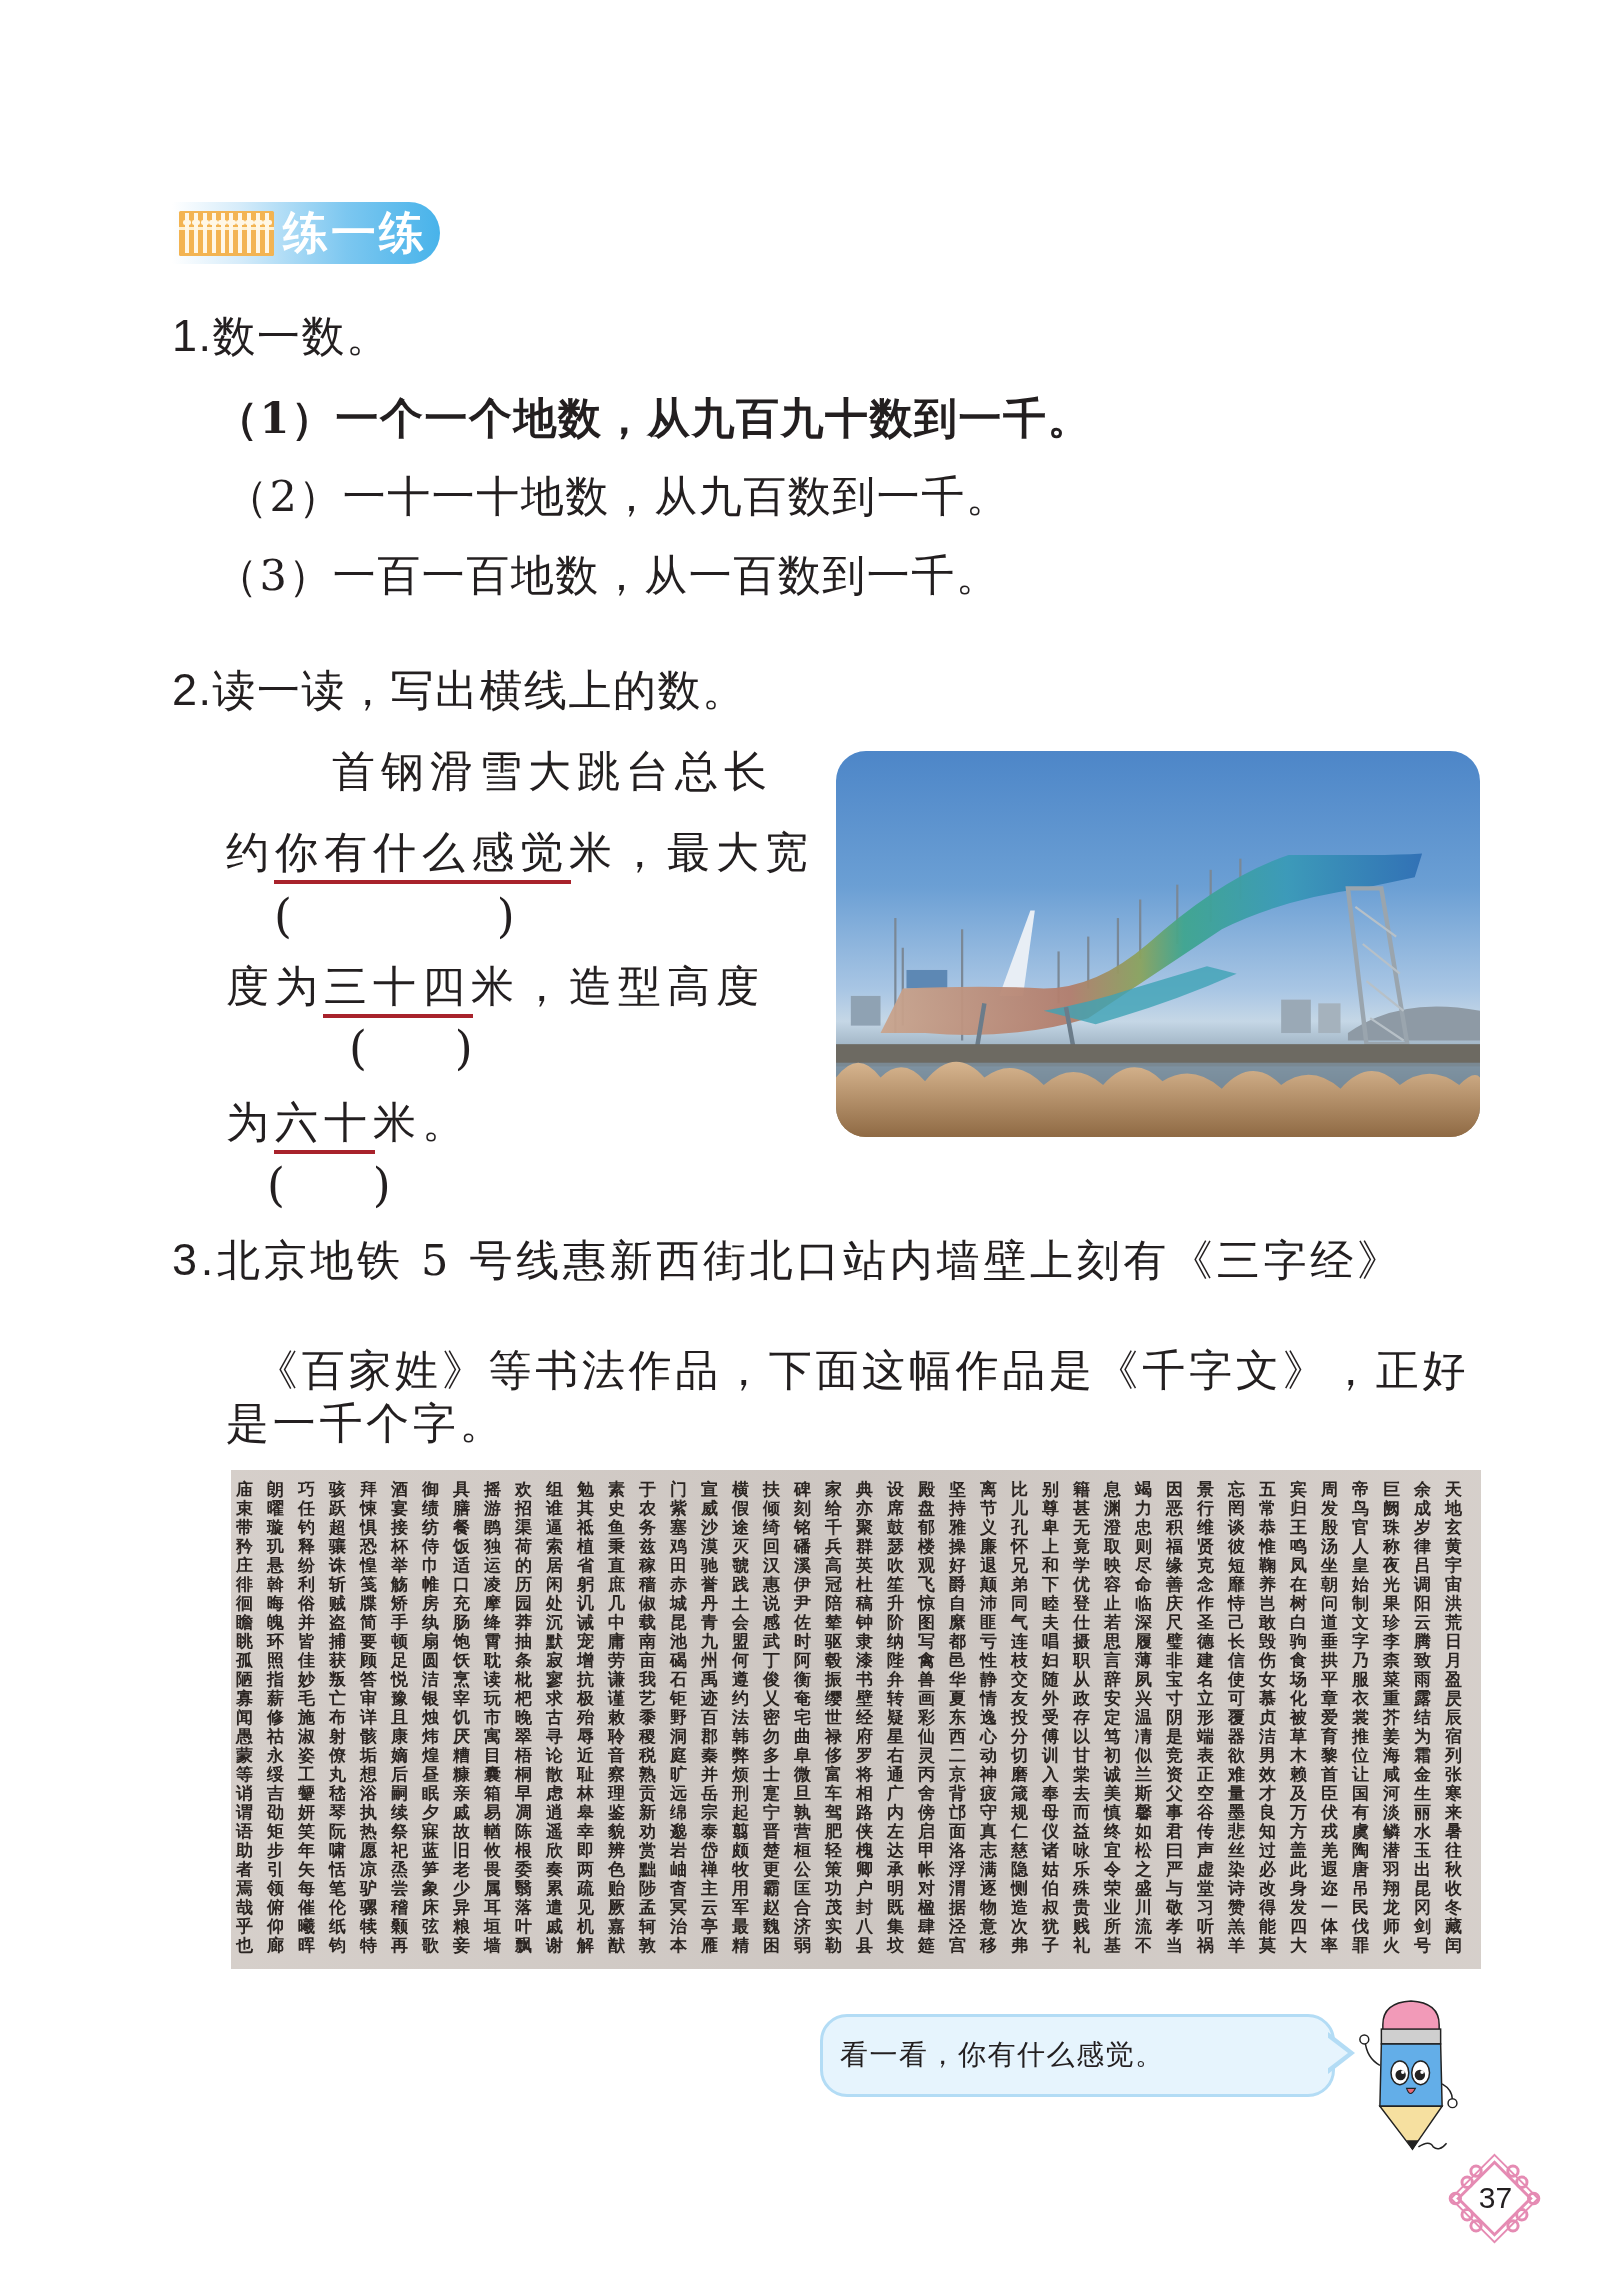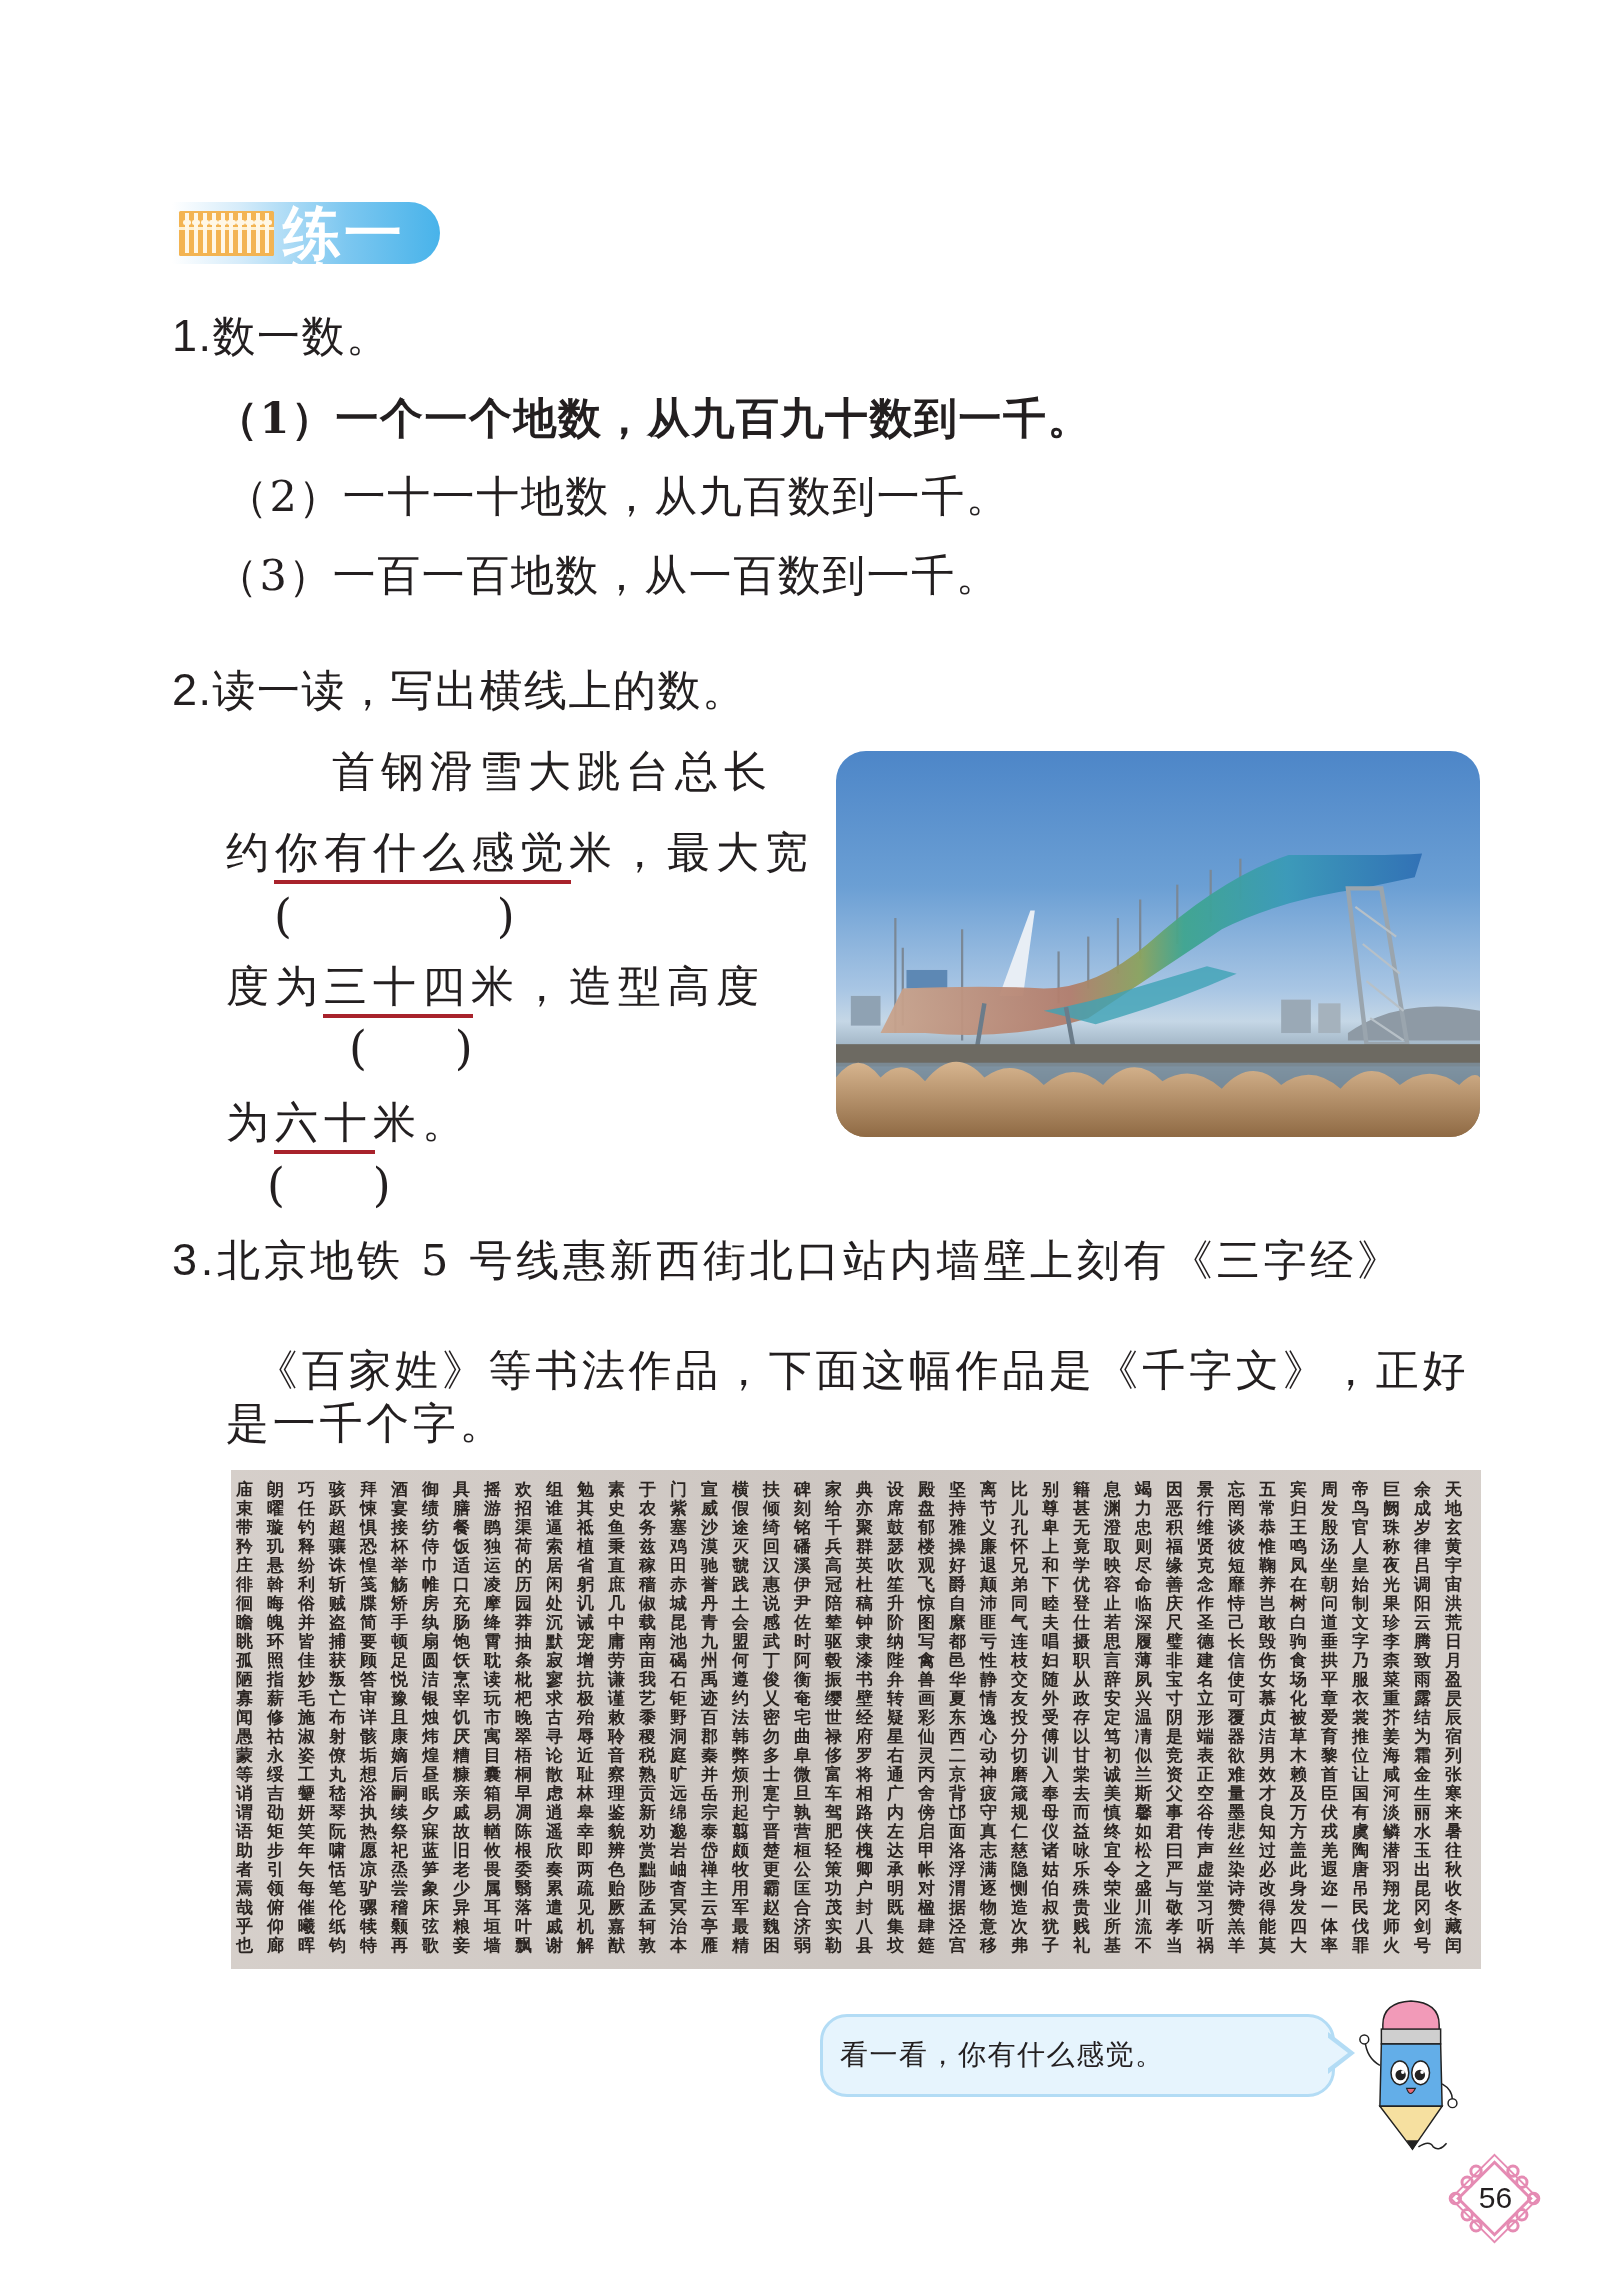--- a/index.html
+++ b/index.html
@@ -8,21 +8,21 @@
   .abs { position:absolute; }
 
   
   .badge { left:172px; top:202px; width:268px; height:62px; border-radius:0 31px 31px 0;
            background:linear-gradient(90deg,#ffffff 0%,#d6ecfa 25%,#7cc7f0 65%,#48b3ea 100%); }
   .abacus { left:7.4px; top:9px; width:95px; height:45px; background:#f3b452; border-radius:1.5px; overflow:hidden; }
   .abacus .bar { position:absolute; top:2.2px; width:3.7px; height:40px; background:#fff7e6; }
   .abacus .beam { position:absolute; left:0; top:16.3px; width:100%; height:3px; background:#fff1d2; }
   .abacus .bead { position:absolute; width:8.2px; height:5.2px; background:#fff7e6; border-radius:2.2px; }
   .badge-title { left:111px; top:3px; font-family:"DejaVu Sans","Liberation Sans",sans-serif; font-weight:bold;
-                 font-size:58px; line-height:56px; color:#ffffff; letter-spacing:3px; }
+                 font-size:45px; line-height:56px; color:#ffffff; letter-spacing:3px; }
 
   .line { font-size:43px; line-height:52px; white-space:nowrap; letter-spacing:1.5px; }
   .num  { font-family:"Liberation Sans","DejaVu Sans",sans-serif; font-size:45px; }
   .u { position:relative; display:inline-block; }
   .u::after { content:""; position:absolute; left:-1.5px; right:-1.5px; bottom:-6px; height:3.7px; background:#a8222b; }
   .bracket { font-size:46px; line-height:52px; color:#231f20; white-space:pre; font-family:"DejaVu Serif",serif; }
 
   
   .photo { left:836px; top:751px; width:644px; height:386px; border-radius:30px; overflow:hidden;
            background:linear-gradient(180deg,#4d86c8 0%,#6b9fd4 35%,#a9c6e4 62%,#c5d7e6 70%,#8ea3b4 80%,#5a6a74 88%,#a88b62 100%); }
@@ -1297,14 +1297,14 @@
         <circle cx="104" cy="45" r="7"></circle>
       <circle cx="14" cy="67" r="7"></circle>
         <circle cx="120" cy="67" r="7"></circle>
       <circle cx="30" cy="89" r="7"></circle>
         <circle cx="104" cy="89" r="7"></circle>
       <circle cx="42" cy="104" r="7"></circle>
         <circle cx="92" cy="104" r="7"></circle>
     </g>
   </svg>
 </div>
-<div class="abs pagenum">56</div>
+<div class="abs pagenum">37</div>
 
 
 </body></html>

